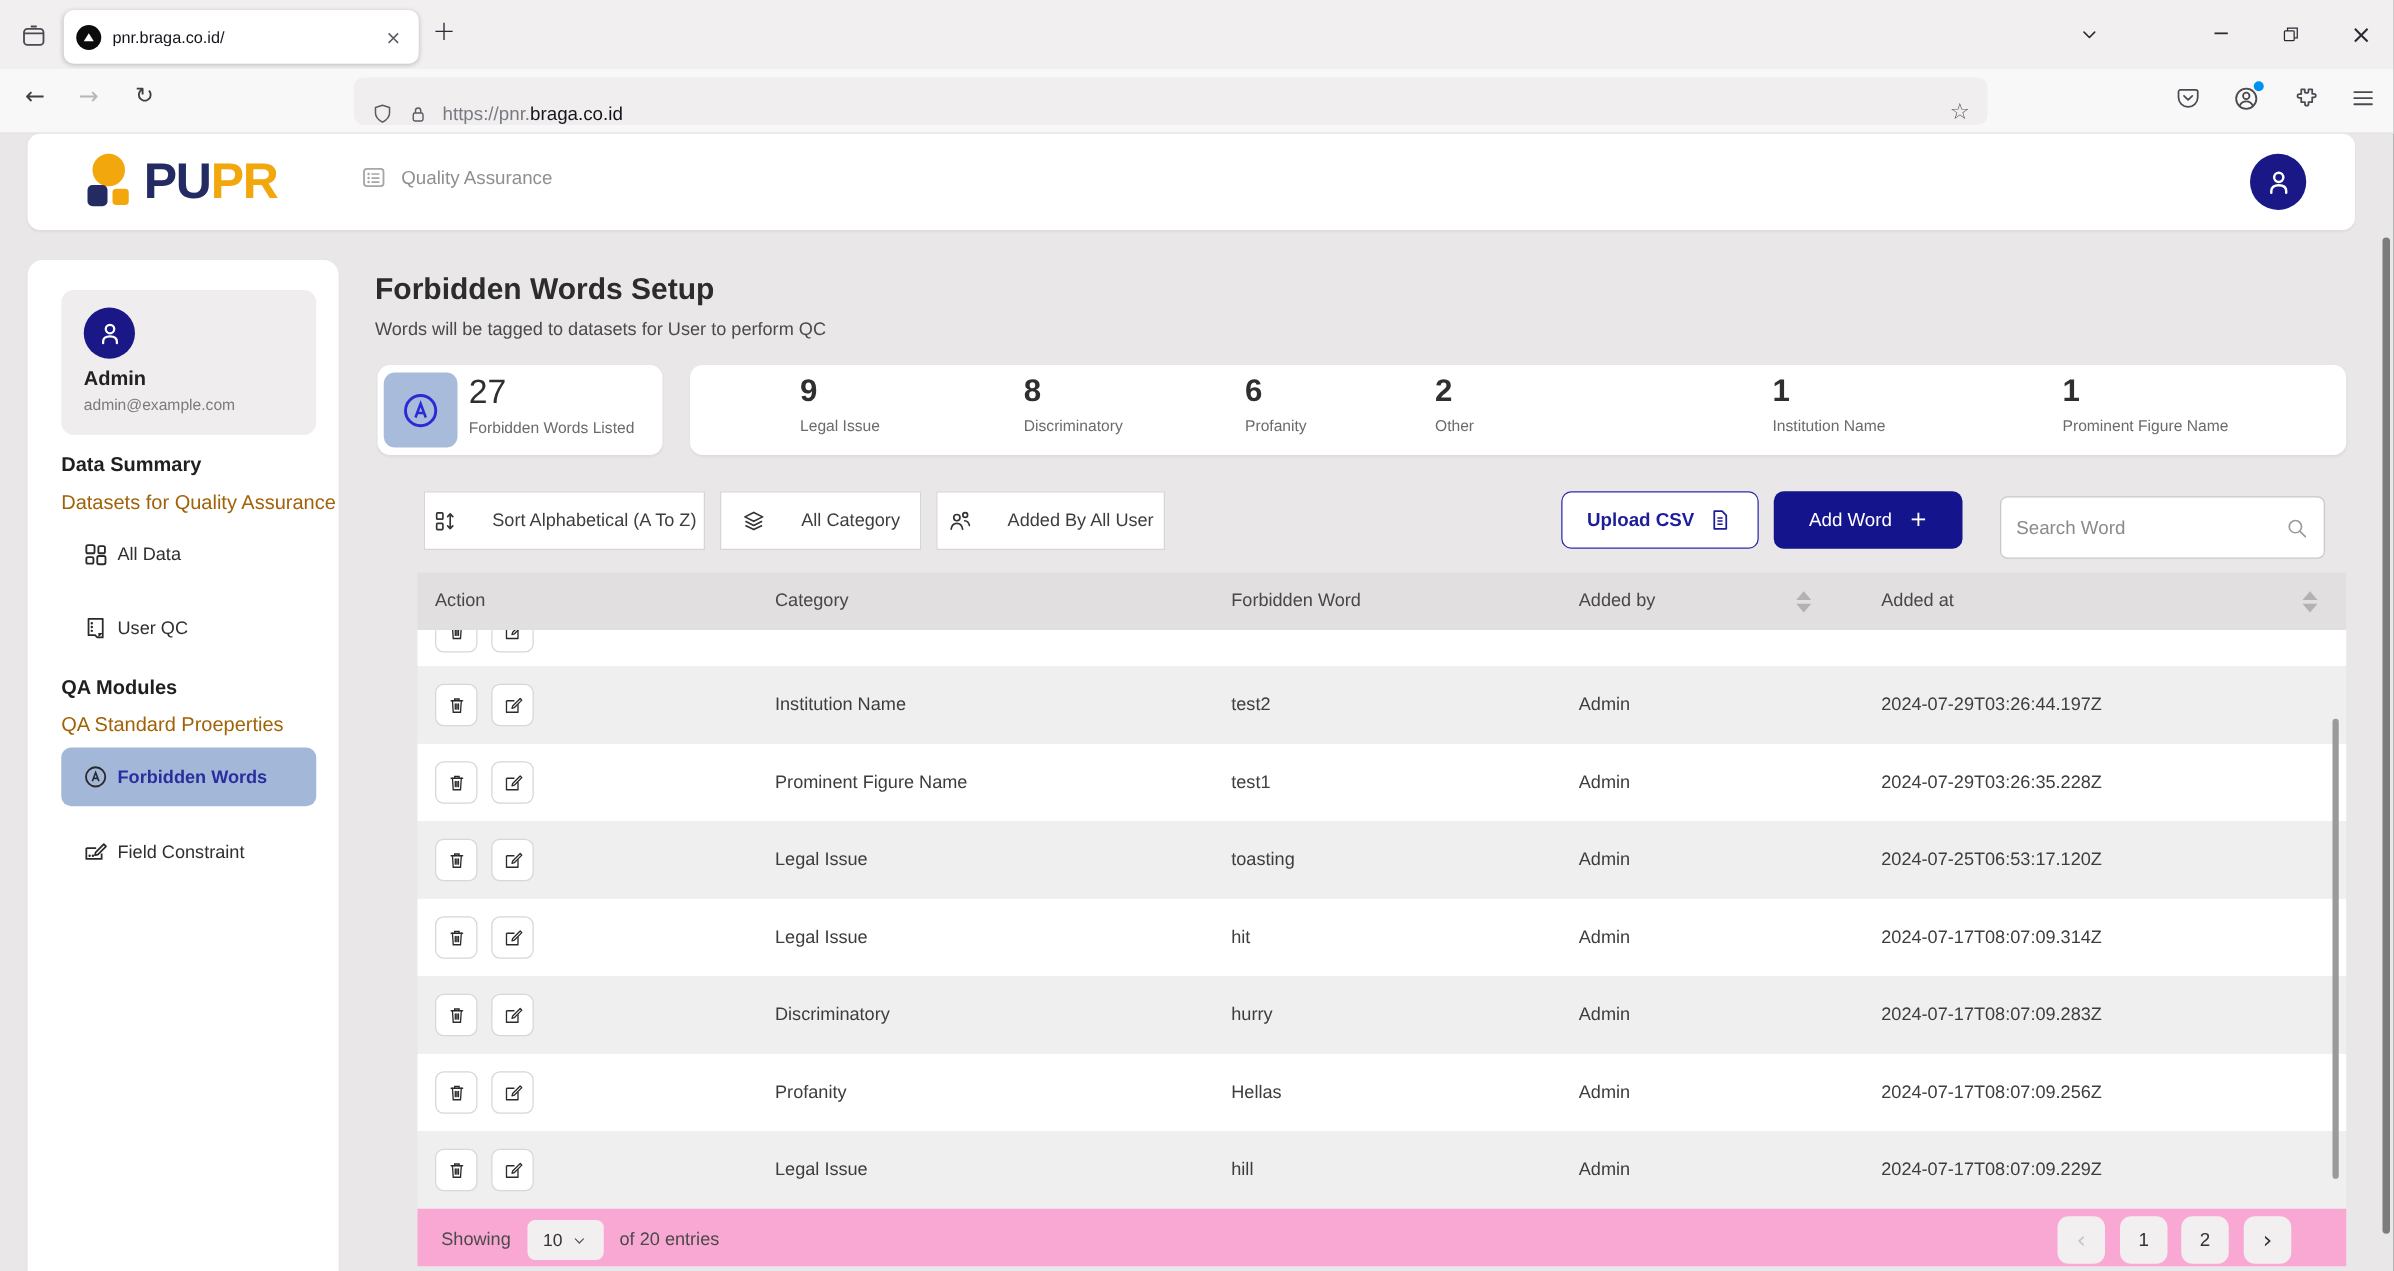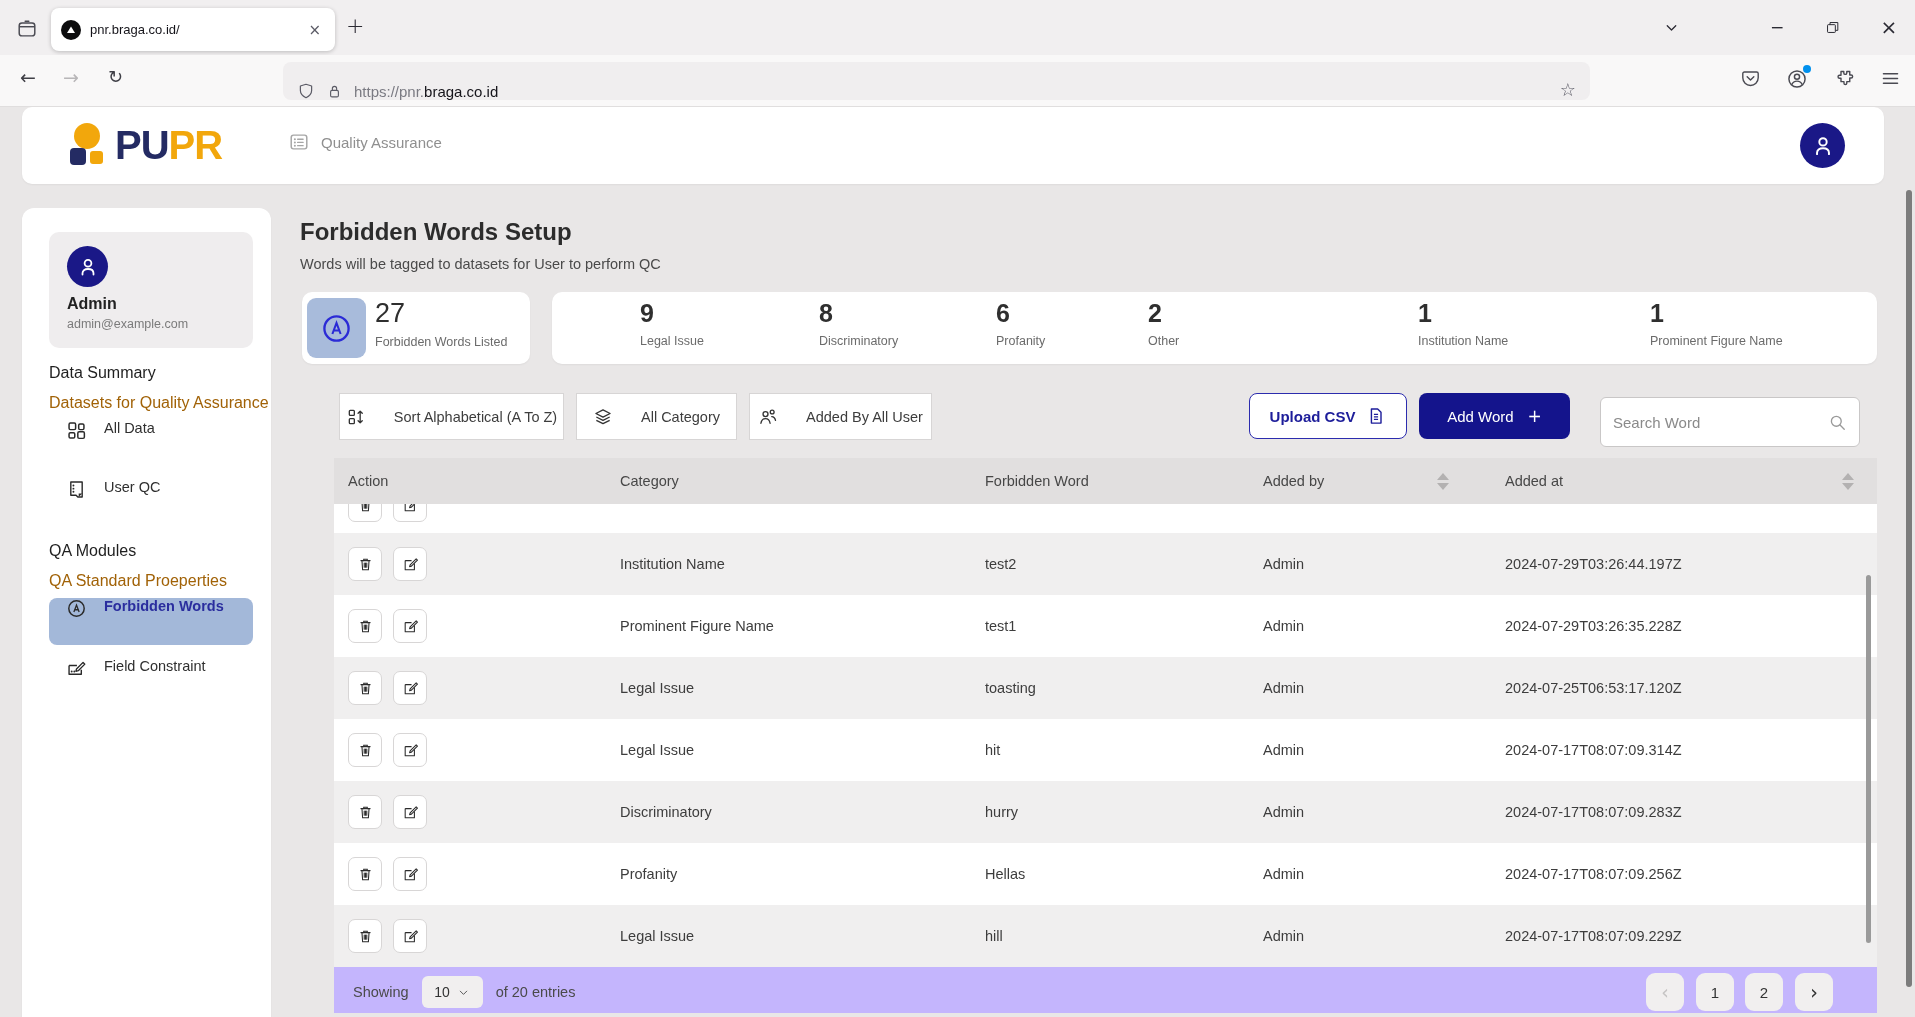--- a/index.html
+++ b/index.html
@@ -30,23 +30,23 @@
   .logo-text{font-size:40px;font-weight:800;letter-spacing:-1px;line-height:46px}
   .logo-pu{color:#242b63}.logo-pr{color:#f2a70c}
   .qa-label{position:absolute;left:266px;top:24px;display:flex;align-items:center;gap:11px;color:#8f8f8f;font-size:15px}
   .hdr-avatar{position:absolute;left:1778px;top:16px;width:45px;height:45px;border-radius:50%;background:#1a1887;display:flex;align-items:center;justify-content:center;color:#fff}
   
   .sidebar{position:absolute;left:22px;top:208px;width:249px;height:809px;background:#fff;border-radius:12px 12px 0 0;box-shadow:0 1px 2px rgba(0,0,0,.05)}
   .user-card{position:absolute;left:27px;top:24px;width:204px;height:116px;background:#efedee;border-radius:10px;padding:14px 18px}
   .user-avatar{width:41px;height:41px;border-radius:50%;background:#1a1887;display:flex;align-items:center;justify-content:center;color:#fff}
   .user-name{font-size:16px;font-weight:700;color:#222;margin-top:8px}
   .user-email{font-size:12.5px;color:#7b7b7b;margin-top:4px}
-  .sec-title{font-size:16px;font-weight:400;color:#1f1f1f}
+  .sec-title{font-size:16px;font-weight:700;color:#1f1f1f}
   .sec-sub{font-size:16px;color:#a16207;margin-top:12px}
-  .side-item{position:absolute;left:27px;width:204px;height:47px;display:flex;align-items:flex-start;gap:17px;padding:0 17px;border-radius:8px;font-size:14.5px;color:#2f2f2f}
+  .side-item{position:absolute;left:27px;width:204px;height:47px;display:flex;align-items:center;gap:7px;padding:0 17px;border-radius:8px;font-size:14.5px;color:#2f2f2f}
   .side-item .si-ic{color:#2a2a2a;flex:none}
   .side-item.active{background:#a3b8d9;color:#2a2d9e;font-weight:600}
   
   .pg-title{position:absolute;left:300px;top:218px;font-size:24px;font-weight:700;color:#2c2c2c}
   .pg-sub{position:absolute;left:300px;top:256px;font-size:14.5px;color:#4a4a4a}
   .stat-card1{position:absolute;left:302px;top:292px;width:228px;height:72px;background:#fff;border-radius:10px;box-shadow:0 1px 2px rgba(0,0,0,.05)}
   .stat-icbox{position:absolute;left:5px;top:6px;width:59px;height:60px;background:#a8bbdb;border-radius:9px;display:flex;align-items:center;justify-content:center;color:#2b2bd6}
   .stat1-val{position:absolute;left:73px;top:6px;font-size:27px;font-weight:400;color:#2f2f2f}
   .stat1-lbl{position:absolute;left:73px;top:43px;font-size:12.5px;color:#6b6b6b;white-space:nowrap}
   .stat-card2{position:absolute;left:552px;top:292px;width:1325px;height:72px;background:#fff;border-radius:10px;box-shadow:0 1px 2px rgba(0,0,0,.05)}
@@ -67,21 +67,21 @@
   .sortcaret{position:absolute;display:flex;flex-direction:column;gap:3px;top:15px}
   .tri-up{width:0;height:0;border-left:6px solid transparent;border-right:6px solid transparent;border-bottom:7px solid #b3b1b1}
   .tri-dn{width:0;height:0;border-left:6px solid transparent;border-right:6px solid transparent;border-top:7px solid #b3b1b1}
   .partial-row{position:relative;height:29px;overflow:hidden;background:#fff}
   .partial-row .icon-btn{position:absolute;top:-16px}
   .trow{display:grid;grid-template-columns:286px 365px 278px 242px auto;height:62px;align-items:center;font-size:14.5px;color:#3d3d3d;background:#fff}
   .trow.alt{background:#f0efef}
   .c-action{display:flex;gap:11px;padding-left:14px}
   .icon-btn{width:34px;height:34px;background:#fff;border:1px solid #d8d6d6;border-radius:7px;display:flex;align-items:center;justify-content:center;color:#2b2b2b}
   
-  .pagebar{position:absolute;left:334px;top:967px;width:1543px;height:46px;background:#c4b5fd}
+  .pagebar{position:absolute;left:334px;top:967px;width:1543px;height:46px;background:#f9a8d4}
   .showing{position:absolute;left:19px;top:0;height:50px;display:flex;align-items:center;gap:13px;font-size:14.5px;color:#4a4a4a}
   .psel{width:61px;height:32px;background:#f1efef;border-radius:6px;display:flex;align-items:center;justify-content:center;gap:7px;font-size:14px;color:#333}
   .pbtn{position:absolute;top:6px;width:38px;height:38px;background:#f1efef;border-radius:9px;display:flex;align-items:center;justify-content:center;font-size:15px;color:#333}
   .pbtn.dis{color:#c6c4c4}
   .pbtn .glyph{font-size:19px}
   
   .inner-sb{position:absolute;left:1866px;top:575px;width:5px;height:368px;background:#9a9a9a;border-radius:3px}
   .page-sb{position:absolute;left:1906px;top:190px;width:6px;height:797px;background:#7c7c7c;border-radius:3px}
 </style>
 </head>

